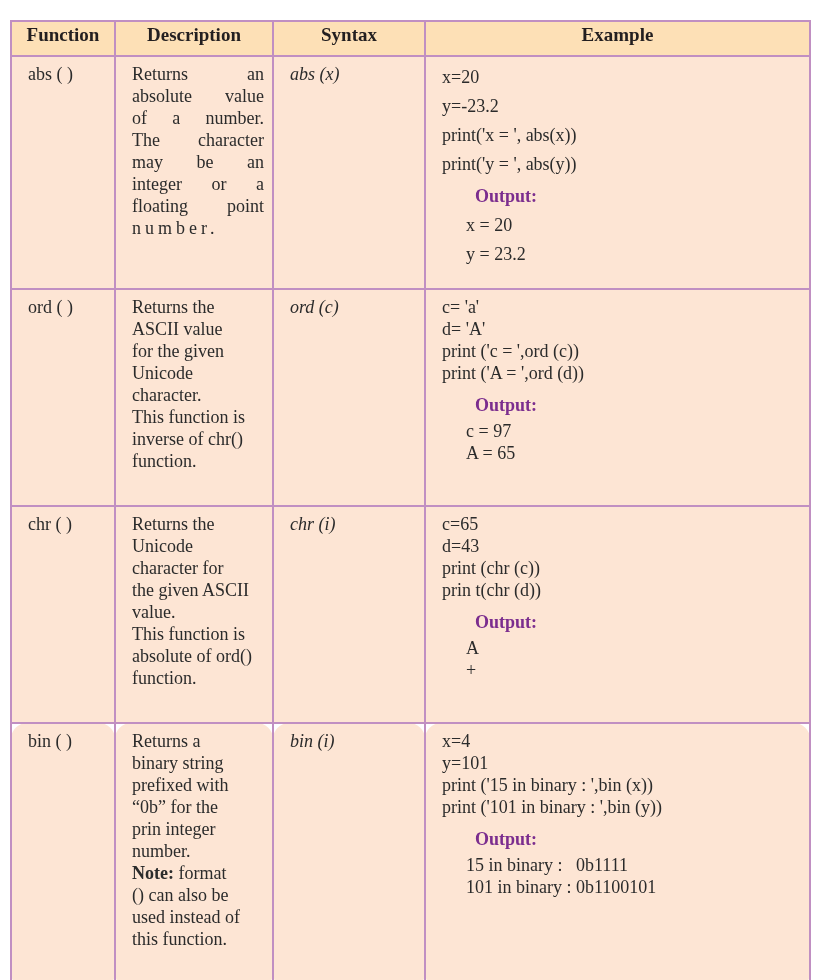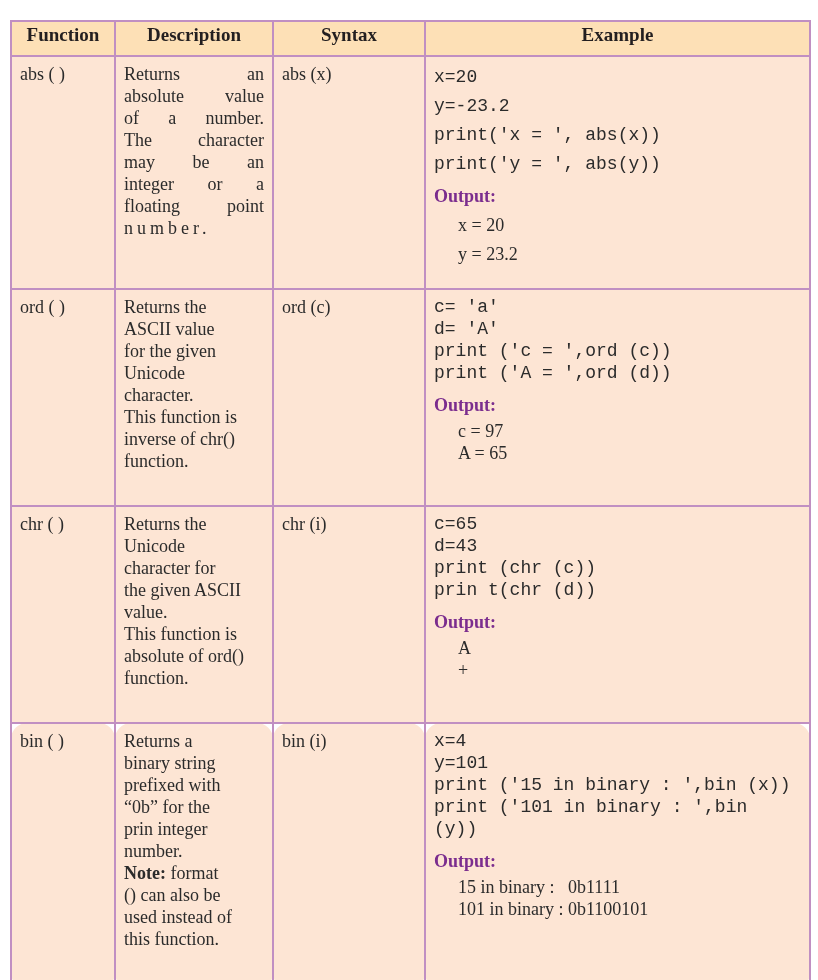--- a/index.html
+++ b/index.html
@@ -34,47 +34,48 @@
       background: #fde0b6;
       font-weight: bold;
       text-align: center;
       height: 31px;
       padding: 2px 4px 0 4px;
       font-size: 19px;
       color: #231f20;
     }
     table.fn-table td {
       background: #fde5d4;
-      padding: 6px 8px 6px 8px;
+      padding: 6px 8px 6px 16px;
     }
     col.c1 { width: 104px; }
     col.c2 { width: 158px; }
     col.c3 { width: 152px; }
     col.c4 { width: 385px; }
 
     td.fn-name { padding-left: 10px; }
     td.desc { padding-left: 12px; padding-right: 8px; }
     td.desc.justified .line {
       display: block;
       text-align: justify;
       text-align-last: justify;
     }
     td.desc .line { display: block; }
     td.desc .line.last { text-align-last: left; }
     td.desc .line.spaced { letter-spacing: 4px; }
-    td.syntax { vertical-align: middle; padding-left: 10px; }
+    td.syntax { vertical-align: middle; padding-left: 10px; font-style: italic; }
     td.example { padding-left: 8px; }
-    .code-line { display: block; font-family: Liberation Mono, monospace; }
+    .code-line { display: block; }
     .row-abs .code-line { line-height: 29px; }
     .output-label {
       display: block;
       color: #7b2d8e;
       font-weight: bold;
       margin-top: 10px;
       margin-bottom: 4px;
+      margin-left: 33px;
     }
     .row-abs .output-label { margin-top: 6px; }
     .out-line {
       display: block;
       padding-left: 24px;
     }
     .row-abs .out-line { line-height: 29px; }
     .note-bold { font-weight: bold; text-align: center; }
     tr.row-abs td { height: 219px; }
     tr.row-ord td { height: 203px; }

